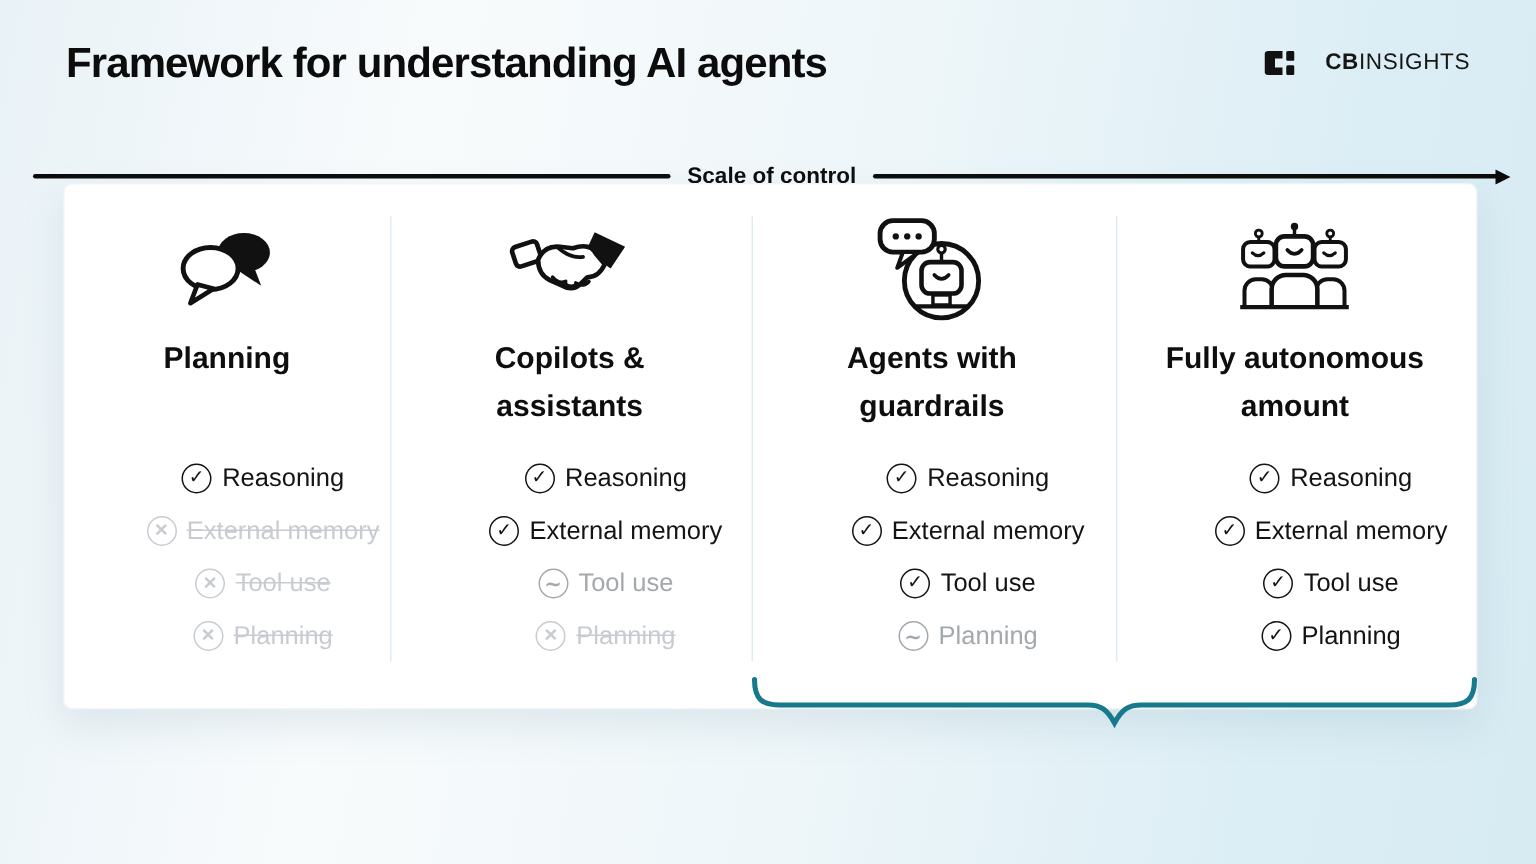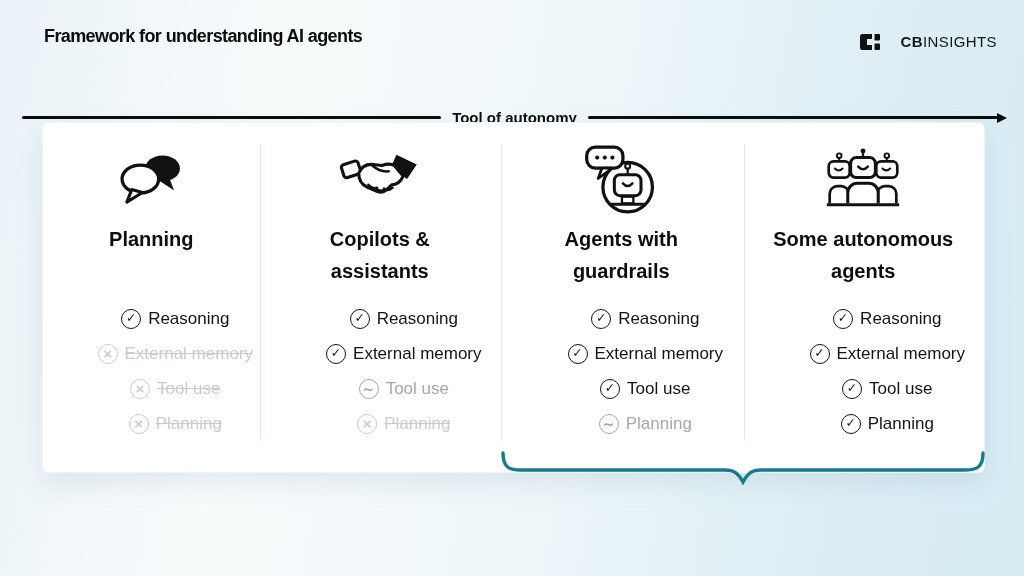--- a/index.html
+++ b/index.html
@@ -3,22 +3,22 @@
 <meta charset="utf-8">
 <style>
   * { margin:0; padding:0; box-sizing:border-box; }
   html,body { background:#cfd8dc; }
   .stage {
     position:relative; width:1024px; height:576px; overflow:hidden;
     font-family:"Liberation Sans","DejaVu Sans",sans-serif; color:#111;
     background:linear-gradient(100deg,#e9f2f7 0%,#f8fbfc 26%,#eef6f9 55%,#dceef5 82%,#d7ebf3 100%);
   }
   
-  .title { position:absolute; left:44px; top:26px; font-size:18px; font-weight:800; letter-spacing:-0.6px; color:#0c0c0c; }
-  .logo { position:absolute; right:27px; top:33px; display:flex; align-items:center; gap:20px; }
+  .title { position:absolute; left:44px; top:26px; font-size:28px; font-weight:800; letter-spacing:-0.6px; color:#0c0c0c; }
+  .logo { position:absolute; right:44px; top:33px; display:flex; align-items:center; gap:20px; }
   .logo-text { font-size:15px; letter-spacing:0.4px; color:#161616; white-space:nowrap; }
   .logo-cb { font-weight:800; }
   .logo-insights { font-weight:400; }
   
   .scale-row { position:absolute; left:22px; right:17px; top:109px; display:flex; align-items:center; gap:11px; }
   .s-line { flex:1; height:2.4px; background:#0b0b0b; border-radius:2px; }
   .s-label { font-size:15px; font-weight:700; color:#0c0c0c; white-space:nowrap; }
   .s-right { display:flex; align-items:center; flex:1; }
   .s-right .s-line { flex:1; }
   .s-arrowhead { width:0; height:0; border-left:10px solid #0b0b0b; border-top:5.5px solid transparent; border-bottom:5.5px solid transparent; margin-left:-2px; }
@@ -62,21 +62,21 @@
     <svg width="20" height="16" viewBox="0 0 20 16">
       <path d="M12,5 H7 v6 h5 v5 H2.5 a2.5,2.5 0 0 1 -2.5,-2.5 V2.5 A2.5,2.5 0 0 1 2.5,0 H12 Z" fill="#111"></path>
       <rect x="14.5" y="0" width="5.5" height="6.5" rx="1" fill="#111"></rect>
       <rect x="14.5" y="9.5" width="5.5" height="6.5" rx="1" fill="#111"></rect>
     </svg>
     <span class="logo-text"><span class="logo-cb">CB</span><span class="logo-insights">INSIGHTS</span></span>
   </div>
 
   <div class="scale-row">
     <div class="s-line"></div>
-    <div class="s-label">Tool of autonomy</div>
+    <div class="s-label">Scale of control</div>
     <div class="s-right">
       <div class="s-line"></div>
       <div class="s-arrowhead"></div>
     </div>
   </div>
 
   <div class="card">
     <div class="v-divider d1"></div>
     <div class="v-divider d2"></div>
     <div class="v-divider d3"></div>
@@ -194,21 +194,21 @@
           <path d="M62.5 21.5 q4 4 8 0" fill="none" stroke="#111" stroke-width="2.2" stroke-linecap="round"></path>
           <path d="M57 58 V48 a8 8 0 0 1 8 -8 h4 a8 8 0 0 1 8 8 v10" fill="#fff" stroke="#111" stroke-width="2.8"></path>
           <path d="M26 58 V47 a10 10 0 0 1 10 -10 h12 a10 10 0 0 1 10 10 v11" fill="#fff" stroke="#111" stroke-width="3.2"></path>
           <line x1="42" y1="4" x2="42" y2="10" stroke="#111" stroke-width="2.4"></line>
           <circle cx="42" cy="3" r="2.6" fill="#111"></circle>
           <rect x="29" y="10" width="26" height="21" rx="6" fill="#fff" stroke="#111" stroke-width="3.2"></rect>
           <path d="M37 19.5 q5 5.5 10 0" fill="none" stroke="#111" stroke-width="2.6" stroke-linecap="round"></path>
           <line x1="4" y1="59.5" x2="80" y2="59.5" stroke="#111" stroke-width="3"></line>
         </svg>
       </div>
-      <h3 class="col-title">Some autonomous agents</h3>
+      <h3 class="col-title">Fully autonomous amount</h3>
       <div class="cap-list">
         <div class="cap" data-status="yes">
           <span class="cap-icon"></span>
           <span class="cap-label">Reasoning</span>
         </div>
         <div class="cap" data-status="yes">
           <span class="cap-icon"></span>
           <span class="cap-label">External memory</span>
         </div>
         <div class="cap" data-status="yes">

